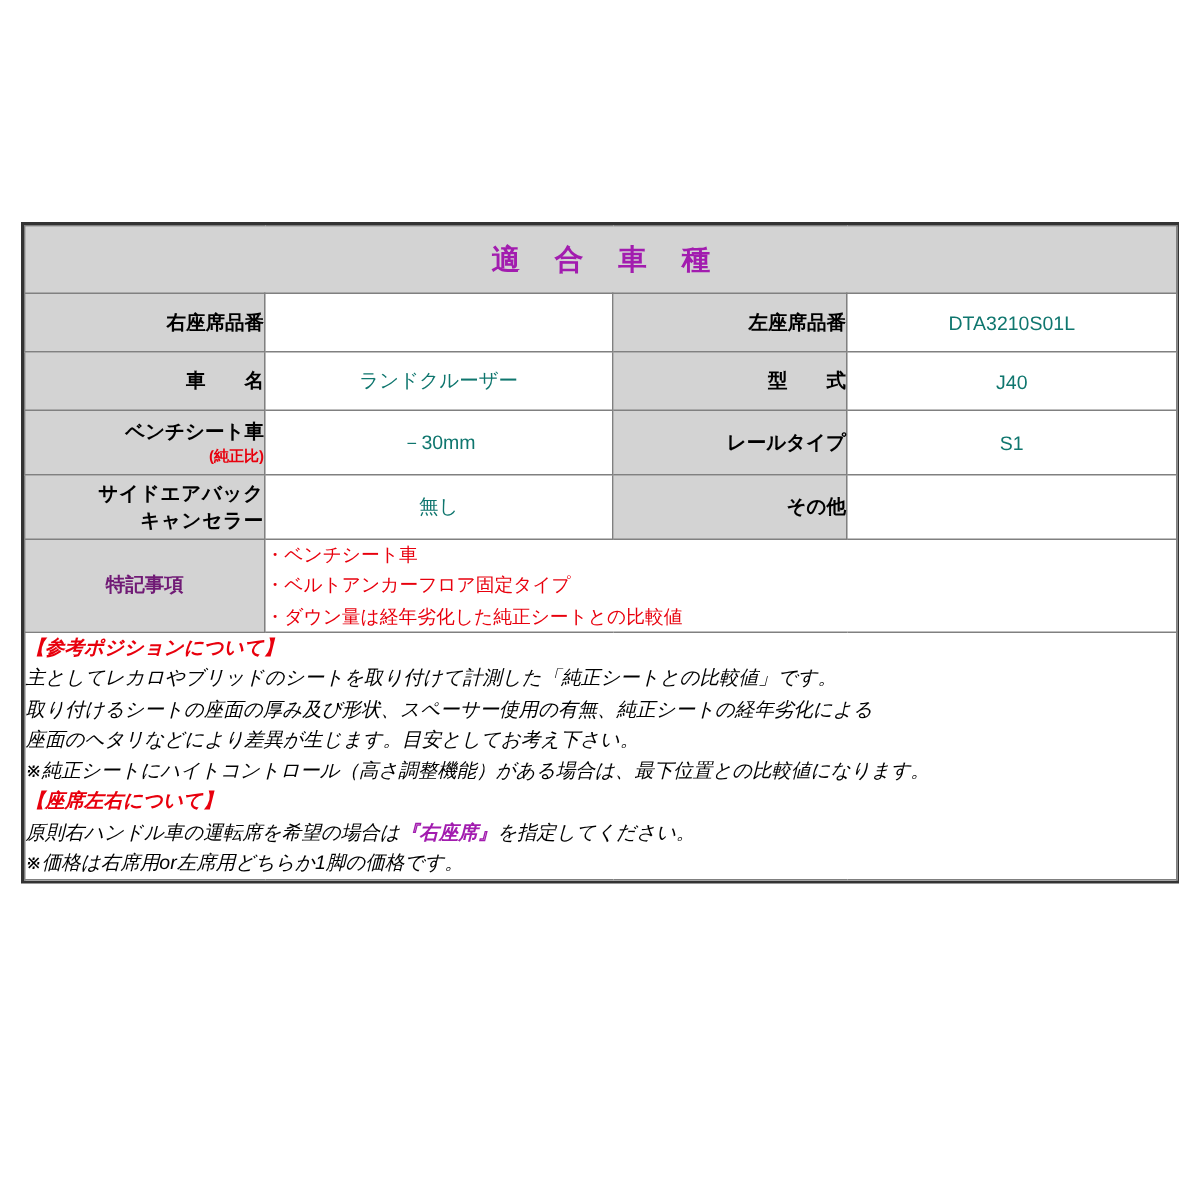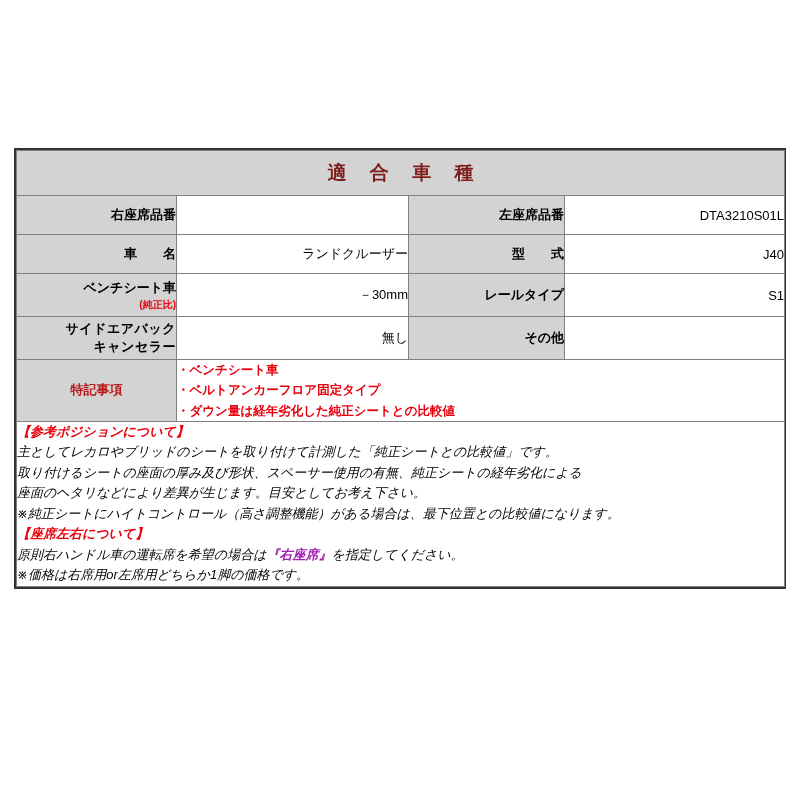--- a/index.html
+++ b/index.html
@@ -40,21 +40,21 @@
 
   
   .title-cell {
     background: #d3d3d3;
     text-align: center;
     height: 44px;
     font-size: 19px;
     font-weight: bold;
     letter-spacing: 9px;
     text-indent: 9px;
-    color: #7f1d1d;
+    color: #a21caf;
   }
 
   
   .label-cell {
     background: #d3d3d3;
     text-align: right;
     font-size: 13px;
     font-weight: bold;
     line-height: 1.35;
     padding: 4px 2px;
@@ -69,46 +69,46 @@
     margin-top: 1px;
     padding-left: 26px;
   }
   .label-two-line {
     letter-spacing: 0.5px;
   }
 
   
   .value-cell {
     background: #ffffff;
-    text-align: right;
+    text-align: center;
     font-size: 13px;
     padding: 4px 8px;
-    color: #000000;
+    color: #0f766e;
   }
 
   .row-h-std { height: 38px; }
   .row-h-two { height: 42px; }
 
   
   .notes-label-cell {
     background: #d3d3d3;
     text-align: center;
     font-size: 13px;
     font-weight: bold;
-    color: #b91c1c;
+    color: #701a75;
     padding: 4px 2px;
   }
   .notes-value-cell {
     background: #ffffff;
     padding: 7px 10px 8px 10px;
   }
   .note-line {
     color: #e8000d;
     font-size: 12.5px;
-    font-weight: bold;
+    font-weight: normal;
     line-height: 1.62;
     white-space: nowrap;
   }
 
   
   .desc-cell {
     background: #ffffff;
     padding: 7px 8px 9px 8px;
     font-style: italic;
   }

